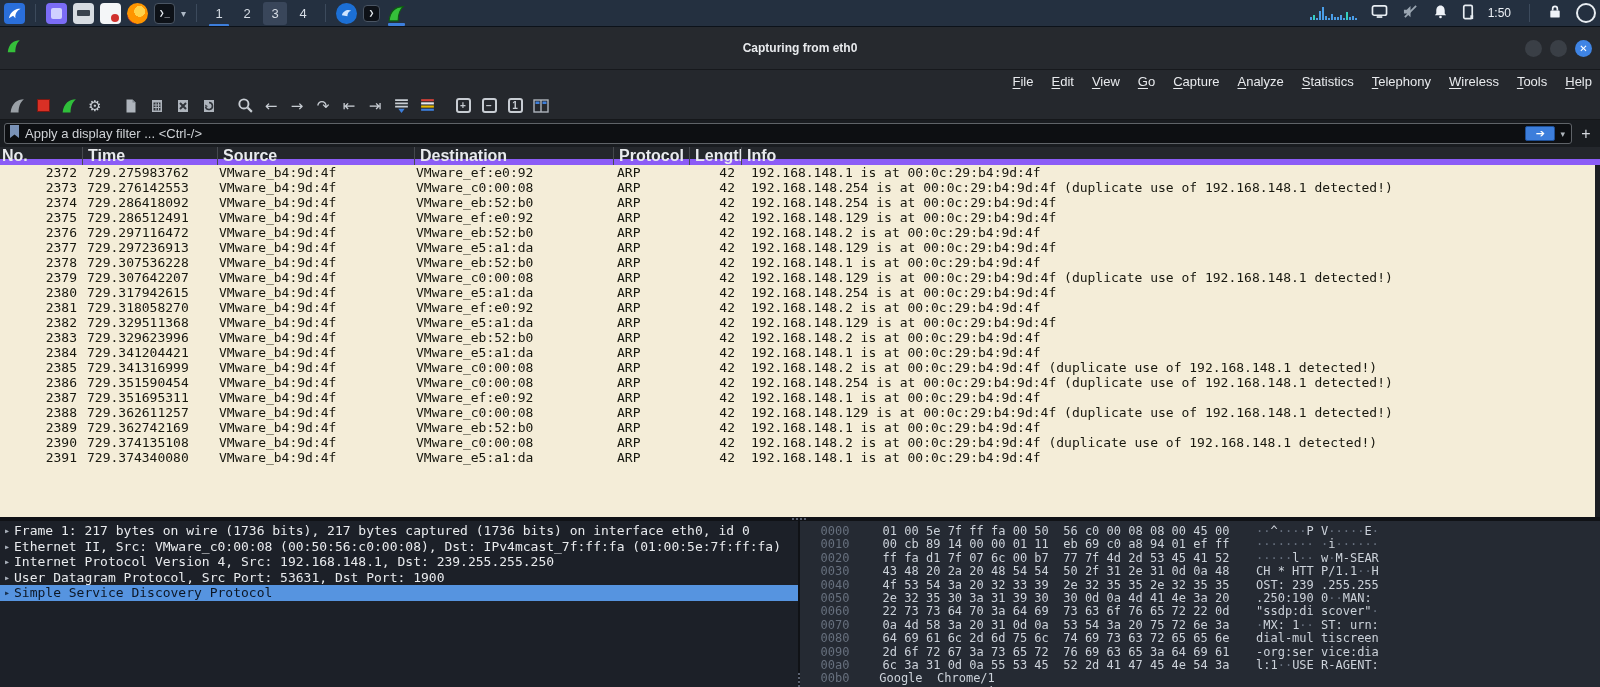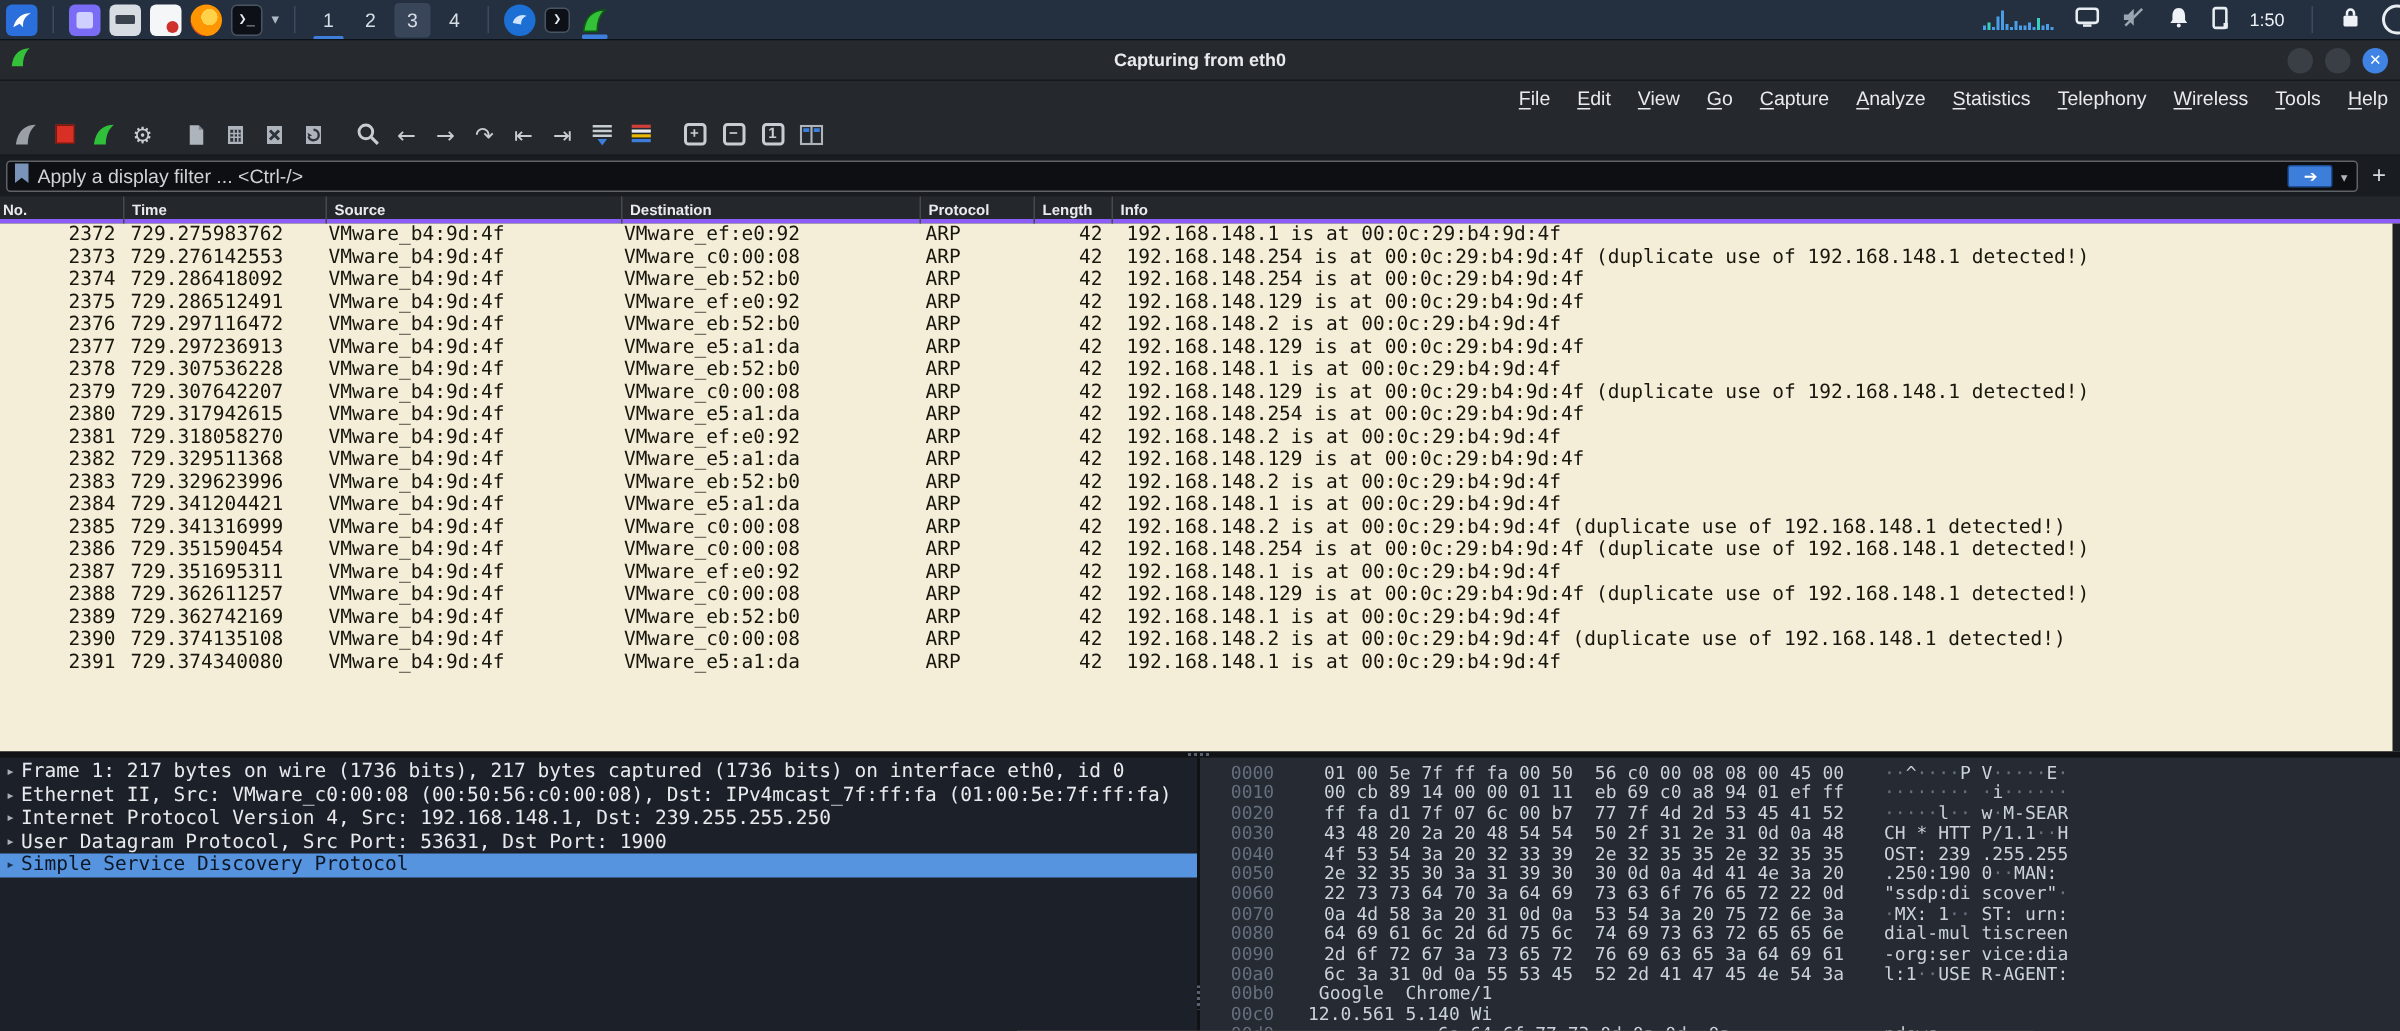--- a/index.html
+++ b/index.html
@@ -4,21 +4,21 @@
 <style>
   * { box-sizing: border-box; margin: 0; padding: 0; }
   html,body { width:1600px; height:687px; overflow:hidden; background:#101216;
               font-family:"Liberation Sans", sans-serif; }
   .screen { position:relative; width:1600px; height:687px; background:#202327; }
 
   
   .taskbar { height:27px; background:#243040; display:flex; align-items:center;
              color:#dfe5ec; font-size:12px; overflow:hidden; border-bottom:1px solid #0c121a;}
   .tb-left { display:flex; align-items:center; gap:6px; padding-left:4px; }
-  .tb-right { margin-left:auto; display:flex; align-items:center; gap:14px; padding-right:4px; }
+  .tb-right { margin-left:auto; display:flex; align-items:center; gap:14px; padding-right:16px; }
   .tb-sep { width:1px; height:18px; background:#3c4a5c; margin:0 4px; }
   .appicon { width:21px; height:21px; border-radius:4px; display:flex; align-items:center;
              justify-content:center; position:relative; flex:0 0 auto; }
   .appicon svg { display:block; }
   .kali { background:#2a6fdb; }
   .purple { background:#7b6cf6; }
   .purple i { display:block; width:11px; height:11px; border-radius:2px; background:#cfd0ff; }
   .files { background:#d7dce2; } .files i{ display:block; width:13px; height:6px; background:#39424d; border-radius:1px;}
   .docapp { background:#f4f6f8; } .docapp i{ position:absolute; right:2px; bottom:2px; width:8px;height:8px;border-radius:50%;background:#d0312d;}
   .firefox { background:radial-gradient(circle at 60% 40%, #ffd24a 0 30%, #ff9500 31% 70%, #e3531f 71%); border-radius:50%; }
@@ -30,21 +30,21 @@
   .ws.active { background:#39465a; border-radius:3px; }
   .underbar::after { content:""; position:absolute; left:2px; right:2px; bottom:-2px; height:3px;
                      background:#3d7edb; border-radius:1px; }
   .clock { font-size:12px; color:#eef2f7; }
   .cutcircle { width:20px; height:20px; border:2px solid #e8edf2; border-radius:50%;
                margin-right:-12px; flex:0 0 auto;}
   .netgraph { display:flex; align-items:flex-end; gap:1px; height:14px; }
   .netgraph i { width:2px; background:#4a9ee8; display:block; }
 
   
-  .titlebar { height:27px; background:#26292e; display:flex; align-items:center;
+  .titlebar { height:43px; background:#26292e; display:flex; align-items:center;
               position:relative; border-bottom:1px solid #17191d; }
   .title { position:absolute; left:0; right:0; text-align:center; color:#e8eaed;
            font-size:12px; font-weight:bold; }
   .title-fin { margin-left:6px; z-index:2; }
   .winbtns { margin-left:auto; display:flex; gap:8px; padding-right:8px; z-index:2;}
   .wbtn { width:17px; height:17px; border-radius:50%; background:#3a3f46; display:flex;
           align-items:center; justify-content:center; font-size:10px; color:#fff; }
   .wbtn.close { background:#3f84e4; }
 
   
@@ -72,22 +72,22 @@
                        color:#e6e8ea; font-size:13px; font-family:"Liberation Sans",sans-serif; }
   .filterfield input::placeholder { color:#cfd2d6; opacity:1; }
   .applybtn { width:30px; height:15px; background:#3d7edb; border:1px solid #1e4f96; border-radius:2px;
               color:#fff; display:flex; align-items:center; justify-content:center; font-size:11px; }
   .fchev { color:#aeb4bc; font-size:9px; padding-right:2px; }
   .plusbtn { width:20px; height:20px; color:#d7dae0; font-size:16px; display:flex;
              align-items:center; justify-content:center; }
 
   
   .grid { display:grid; grid-template-columns:82px 135px 197px 199px 76px 52px 1fr; }
-  .pktheader { height:18px; background:#24272c; color:#e8eaed; font-size:10px; font-weight:bold;
-               align-items:center; border-bottom:3px solid #8b5cf6; }
+  .pktheader { height:18px; background:#24272c; color:#e8eaed; font-size:16px; font-weight:bold;
+               align-items:center; border-bottom:6px solid #8b5cf6; }
   .pktheader .hc { padding-left:5px; height:18px; display:flex; align-items:center;
                    border-left:1px solid #46494f; overflow:hidden; white-space:nowrap;}
   .pktheader .hc:first-child { border-left:none; padding-left:2px; }
   .pktheader .hc.info { }
   .pktlist { height:352px; background:#f4edd8; overflow:hidden; border-right:5px solid #1c1f24;
              font-family:"DejaVu Sans Mono",monospace; font-size:13px; color:#17170e; }
   .prow { height:15px; line-height:15px; white-space:nowrap; }
   .prow > div { overflow:hidden; white-space:nowrap; }
   .c-no { text-align:right; padding-right:5px; }
   .c-time { padding-left:5px; } .c-src { padding-left:2px; } .c-dst { padding-left:2px; }

